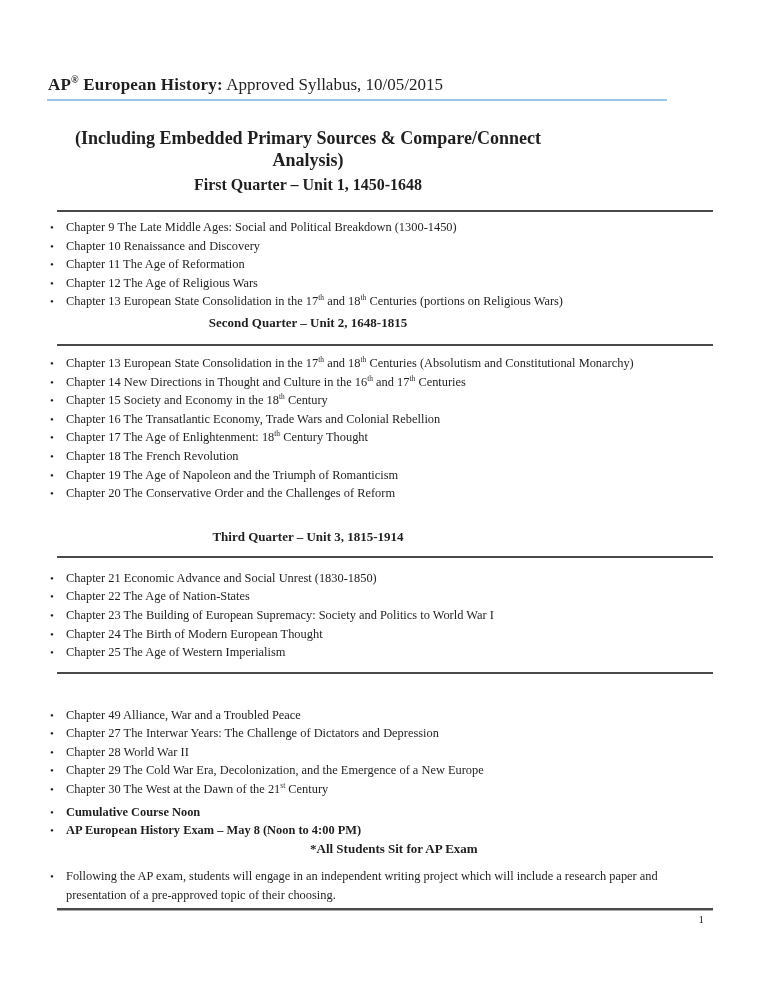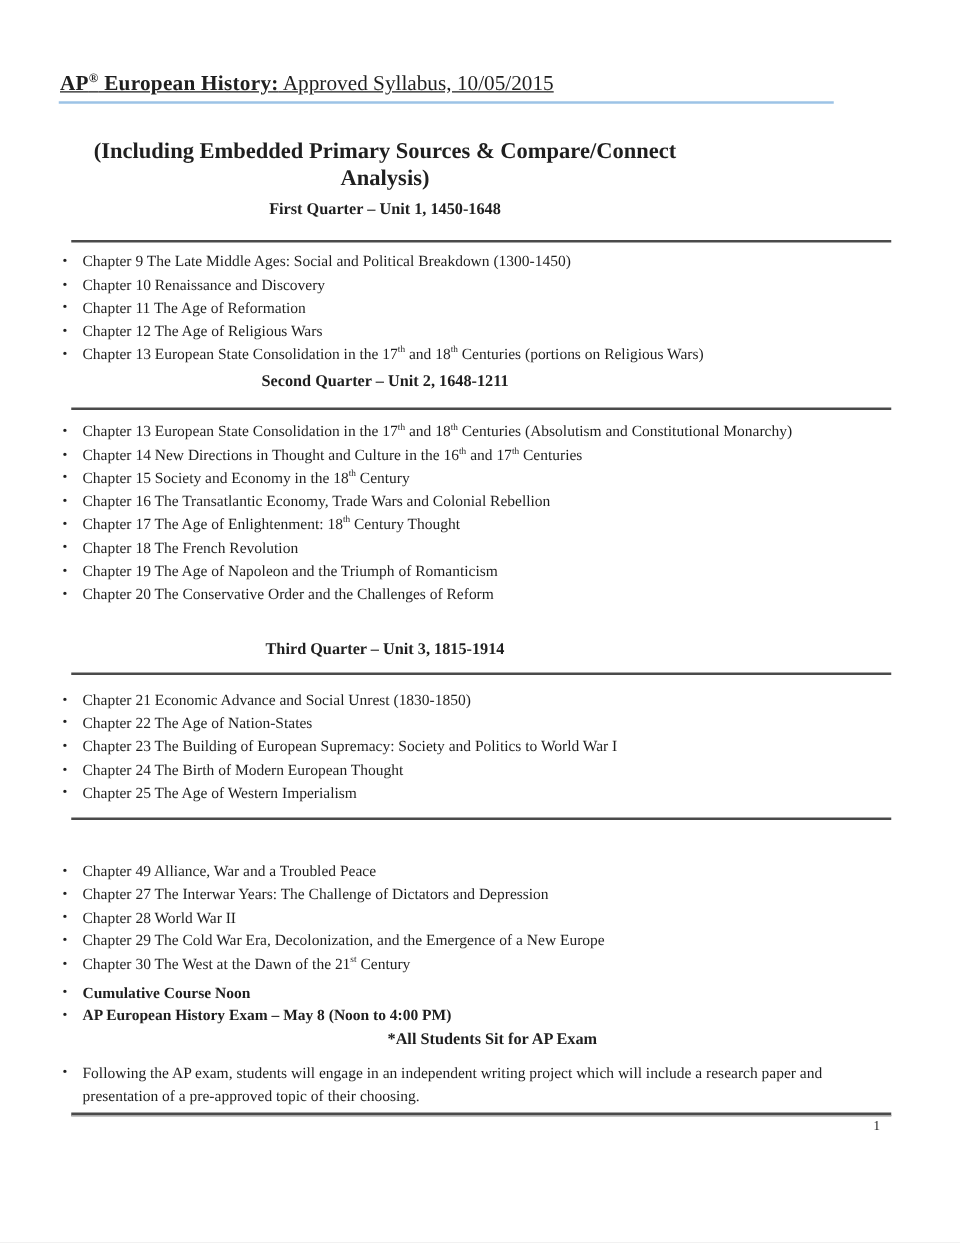--- a/index.html
+++ b/index.html
@@ -6,30 +6,30 @@
   .page{
     width:768px;height:994px;background:#ffffff;position:relative;
     font-family:"Liberation Serif","DejaVu Serif",serif;
     color:#1f1f1f;overflow:hidden;margin:0 auto;
     box-sizing:border-box;
   }
   .content{padding:0 55px 0 48px;box-sizing:border-box;}
   sup{font-size:0.6em;vertical-align:super;line-height:0;}
 
   
-  .doc-title{padding-top:56px;font-size:17px;line-height:22px;white-space:nowrap;text-decoration:underline;}
+  .doc-title{padding-top:74px;font-size:17px;line-height:22px;white-space:nowrap;}
   .doc-title .t-bold{font-weight:bold;letter-spacing:0.2px;}
   .doc-title .t-reg{font-weight:normal;}
   .title-rule{height:2px;background:#9dc3e6;width:620px;margin-top:3px;margin-left:-1px;}
 
   
   .center-block{width:520px;text-align:center;margin-top:26px;}
   .main-title{font-weight:bold;font-size:15.5px;line-height:20px;}
   .subtitle{font-weight:bold;font-size:18px;line-height:22px;}
-  .quarter-sub{font-weight:bold;font-size:13px;line-height:16px;margin-top:6px;}
+  .quarter-sub{font-weight:bold;font-size:16px;line-height:16px;margin-top:6px;}
   .quarter-heading{width:520px;text-align:center;font-weight:bold;font-size:13px;line-height:17px;}
 
   
   .rule{height:2px;background:#4a4a4a;width:656px;margin-left:9px;border:none;}
   .footer-rule{height:2px;background:#4a4a4a;border-bottom:1px solid #a9a9a9;width:656px;margin-left:9px;}
 
   
   .chapter-list{margin:0;padding:0;list-style:none;font-size:12.4px;}
   .row{display:flex;line-height:18.6px;}
   .row .bullet{width:18px;flex:0 0 18px;font-size:11px;padding-left:2px;box-sizing:border-box;}
@@ -91,21 +91,21 @@
         <div class="row">
           <span class="bullet">•</span>
           <span class="txt">Chapter 12 The Age of Religious Wars</span>
         </div>
         <div class="row">
           <span class="bullet">•</span>
           <span class="txt">Chapter 13 European State Consolidation in the 17<sup>th</sup> and 18<sup>th</sup> Centuries (portions on Religious Wars)</span>
         </div>
       </div>
 
-    <div class="quarter-heading h-q2">Second Quarter – Unit 2, 1648-1211</div>
+    <div class="quarter-heading h-q2">Second Quarter – Unit 2, 1648-1815</div>
 
     <div class="rule rule-q2"></div>
 
     <div class="chapter-list list-q2">
         <div class="row">
           <span class="bullet">•</span>
           <span class="txt">Chapter 13 European State Consolidation in the 17<sup>th</sup> and 18<sup>th</sup> Centuries (Absolutism and Constitutional Monarchy)</span>
         </div>
         <div class="row">
           <span class="bullet">•</span>

